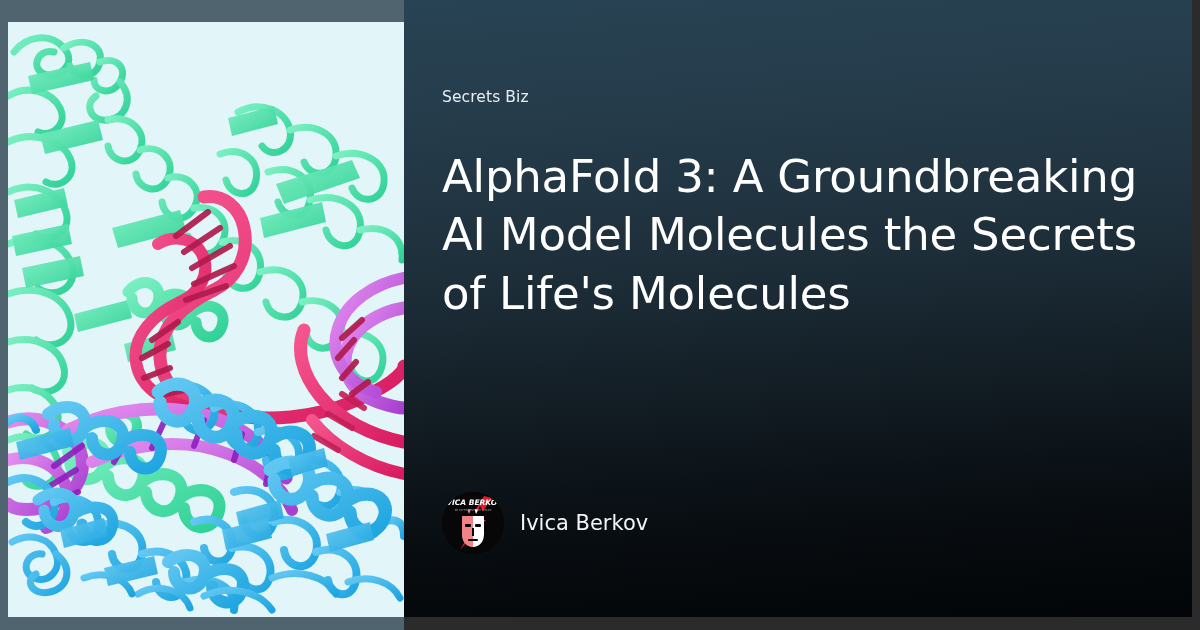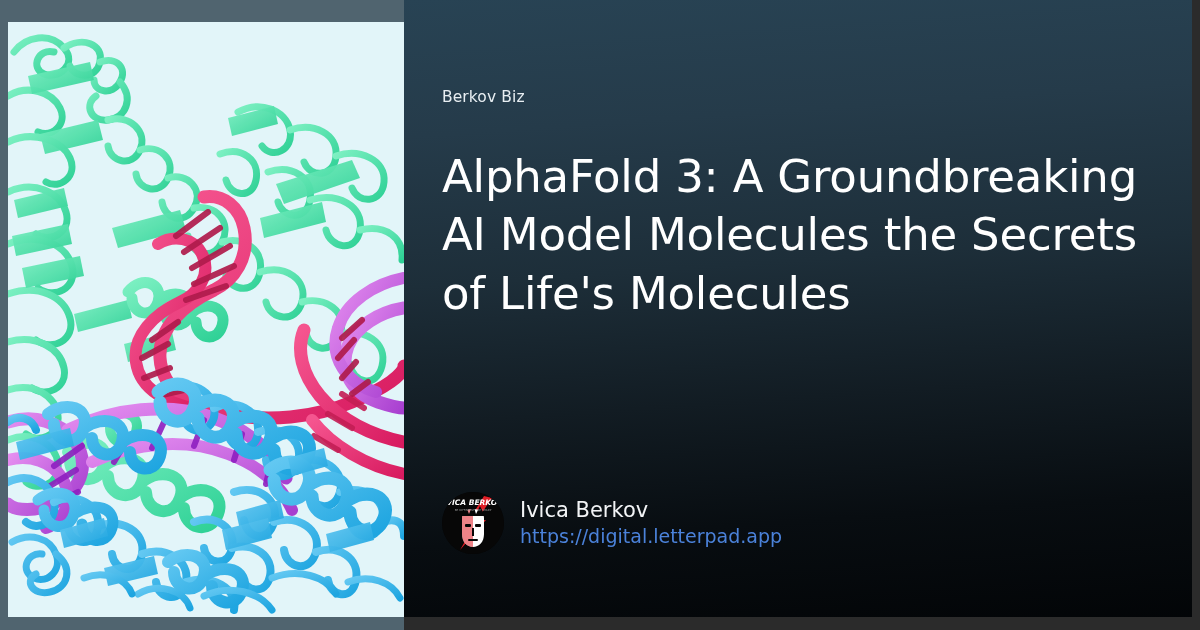--- a/index.html
+++ b/index.html
@@ -331,21 +331,21 @@
           </g>
 
           <rect x="0" y="0" width="396" height="595" fill="none"></rect>
         </svg>
       </div>
     </div>
   </div>
 
   <div class="panel">
 
-    <div class="kicker">Berkov Biz</div>
+    <div class="kicker">Secrets Biz</div>
 
     <h1 class="headline">AlphaFold 3: A Groundbreaking AI Model Molecules the Secrets of Life's Molecules</h1>
 
     <div class="spacer"></div>
 
     <div class="author">
 
       <div class="avatar">
         <svg viewBox="0 0 62 62" aria-hidden="true">
           <defs>
@@ -375,19 +375,18 @@
             <rect x="26" y="47" width="10" height="2" rx="1" fill="#070707"></rect>
 
             <text x="31" y="13" text-anchor="middle" font-family="DejaVu Sans, Liberation Sans, sans-serif" font-size="7.5" font-weight="bold" font-style="italic" fill="#ffffff">IVICA BERKOV</text>
             <text x="31" y="19" text-anchor="middle" font-family="DejaVu Sans, Liberation Sans, sans-serif" font-size="2.8" fill="#9a9a9a">BE DIFFERENT . BE SHARP</text>
           </g>
         </svg>
       </div>
 
       <div class="author-meta">
         <div class="author-name">Ivica Berkov</div>
-        <a class="author-url" href="#">https://digital.letterpad.app</a>
       </div>
 
     </div>
   </div>
 
 </div>
 
 </body></html>

